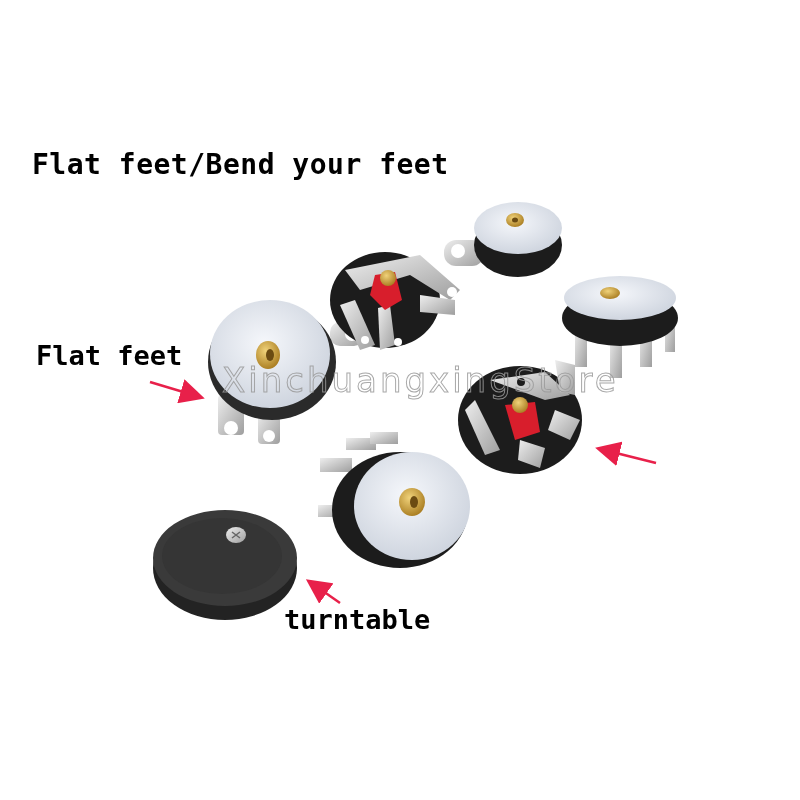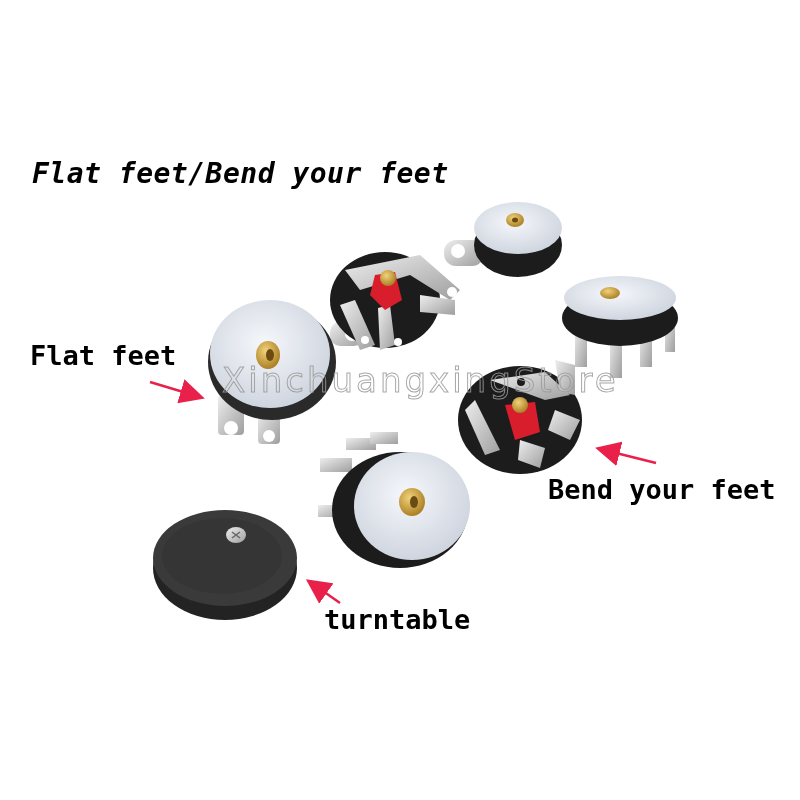--- a/index.html
+++ b/index.html
@@ -1,24 +1,24 @@
 <!DOCTYPE html>
 <html><head>
 <meta charset="utf-8">
 <style>
   html, body { margin: 0; padding: 0; background: #ffffff; }
   body { width: 800px; height: 800px; position: relative; overflow: hidden; font-family: "DejaVu Sans Mono", "Liberation Mono", monospace; }
   .canvas { position: absolute; left: 0; top: 0; width: 800px; height: 800px; background: #ffffff; }
   .title { position: absolute; left: 32px; font-weight: bold; color: #000; letter-spacing: 0.5px; white-space: nowrap; }
   .title-1 { top: 116px; font-size: 30px; }
-  .title-2 { top: 157px; font-size: 28px; font-style: italic; }
+  .title-2 { top: 148px; font-size: 28px; }
   .label { position: absolute; font-weight: bold; color: #000; white-space: nowrap; font-size: 27px; }
-  .lbl-flat { left: 30px; top: 340px; }
+  .lbl-flat { left: 36px; top: 340px; }
   .lbl-bend { left: 548px; top: 474px; }
-  .lbl-turn { left: 284px; top: 604px; margin-left: 40px; }
+  .lbl-turn { left: 284px; top: 604px; }
   .watermark { position: absolute; left: 222px; top: 360px; font-family: "DejaVu Sans", sans-serif; font-size: 34px; color: transparent; -webkit-text-stroke: 1px #9a9a9a; letter-spacing: 3px; white-space: nowrap; opacity: 0.85; }
   svg.scene { position: absolute; left: 0; top: 0; }
 </style>
 </head>
 <body>
 
 <div class="canvas">
 
   <svg class="scene" width="800" height="800" viewBox="0 0 800 800">
     <defs>
@@ -120,15 +120,14 @@
     <line x1="150" y1="382" x2="200" y2="397" stroke="#e8204a" stroke-width="2.5" marker-end="url(#ah)"></line>
     <line x1="656" y1="463" x2="600" y2="449" stroke="#e8204a" stroke-width="2.5" marker-end="url(#ah)"></line>
     <line x1="340" y1="603" x2="310" y2="582" stroke="#e8204a" stroke-width="2.5" marker-end="url(#ah)"></line>
   </svg>
 
   <div class="watermark">XinchuangxingStore</div>
 
   <div class="title title-2">Flat feet/Bend your feet</div>
 
   <div class="label lbl-flat">Flat feet</div>
-  <div class="label lbl-bend">Bend your feet</div>
   <div class="label lbl-turn">turntable</div>
 </div>
 
 </body></html>

